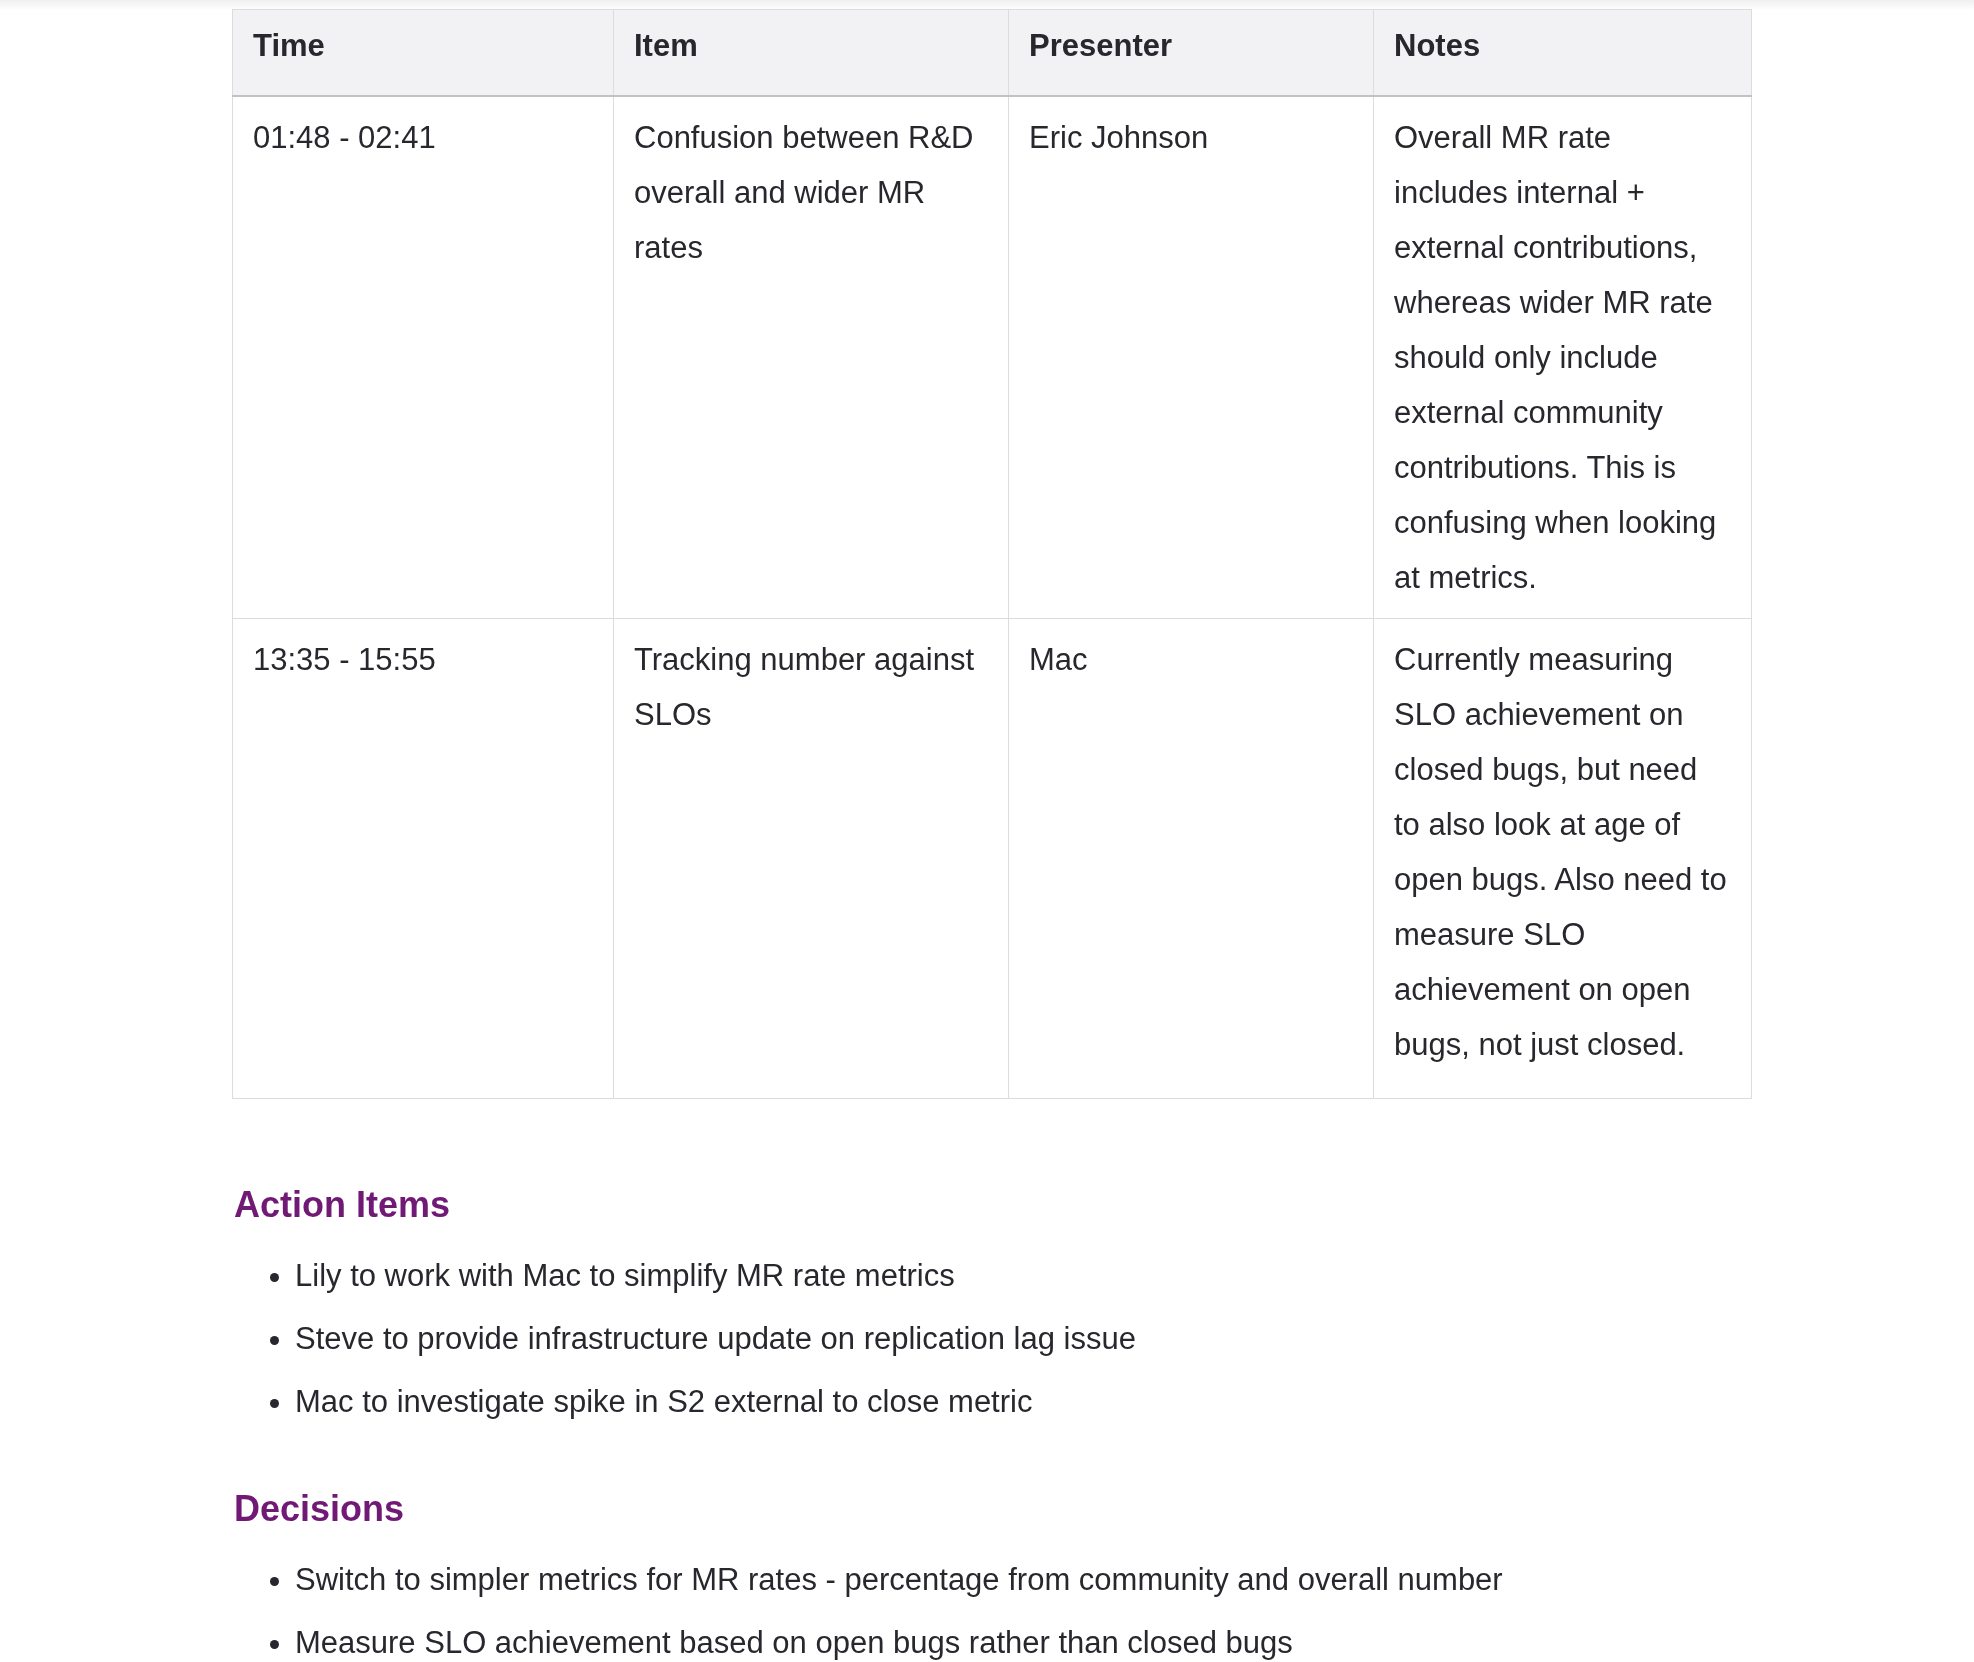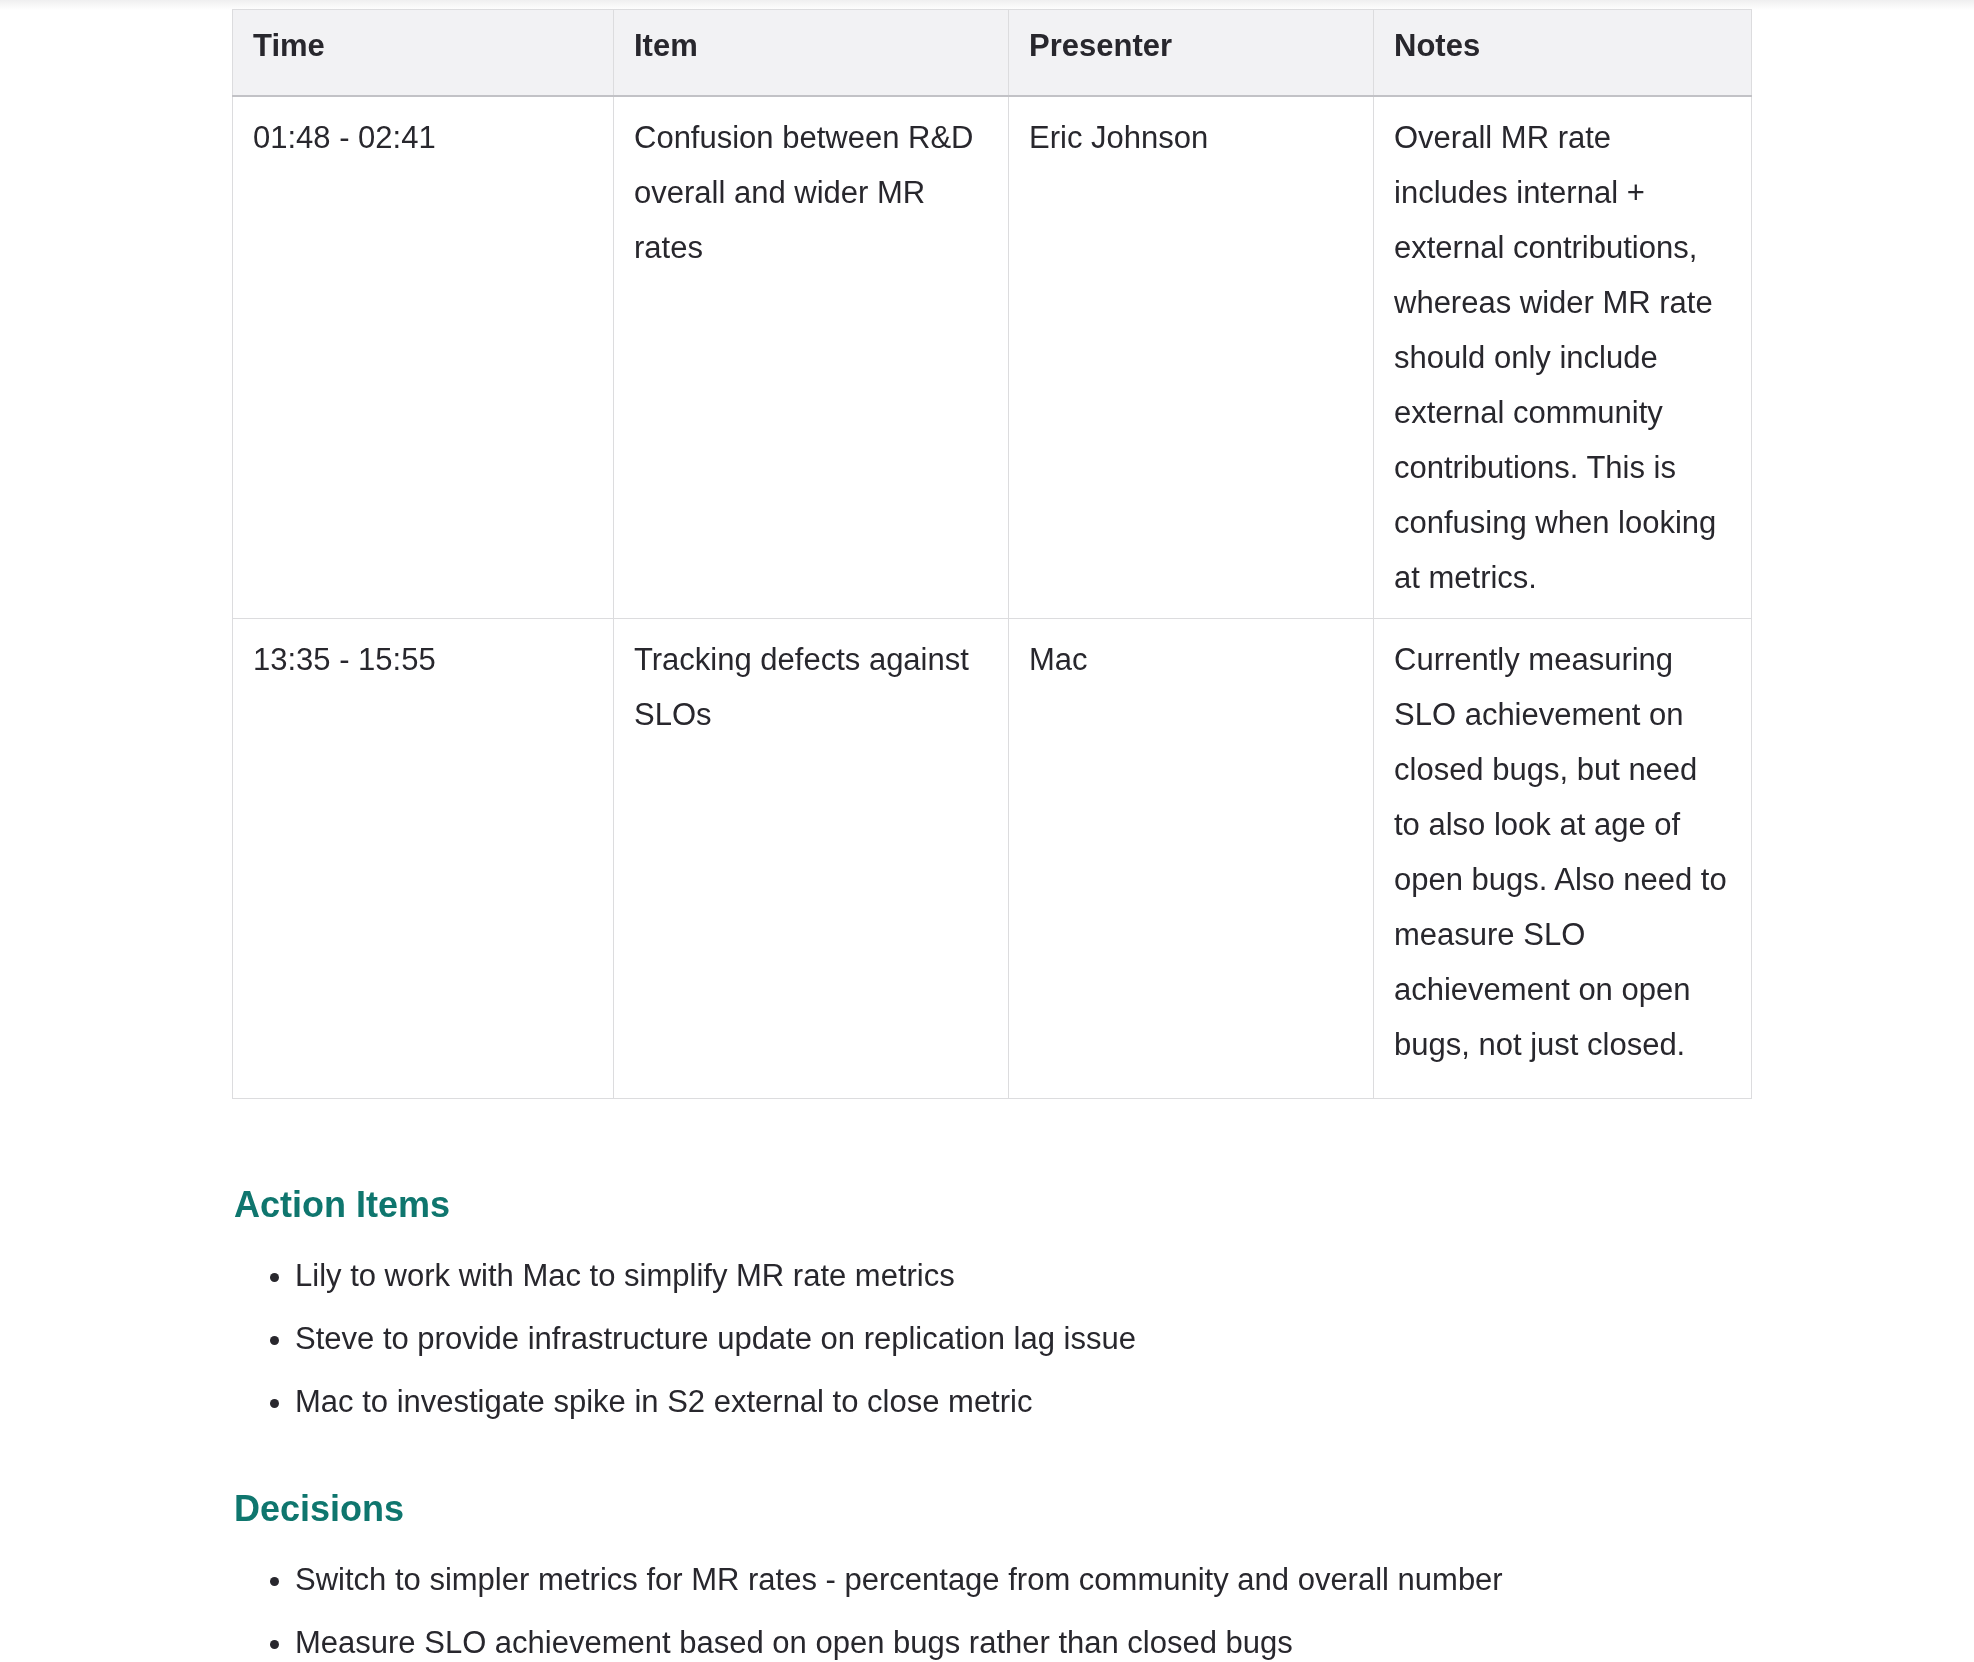--- a/index.html
+++ b/index.html
@@ -54,21 +54,21 @@
     padding-bottom: 28px;
     border-bottom: 2px solid #c2c2c6;
     box-shadow: 0 6px 7px -3px rgba(31,30,36,0.10);
   }
   tr.row-1 { height: 520px; margin-top: 32px; }
   tr.row-2 { height: 480px; }
   h2.section-heading {
     font-size: 36px;
     line-height: 44px;
     font-weight: 700;
-    color: #0f766e;
+    color: #701a75;
     margin: 62px 0 26px 2px;
   }
   ul.section-list {
     margin: 13px;
     padding: 0 0 0 50px;
     font-size: 31px;
   }
   ul.section-list li {
     line-height: 46px;
     margin-bottom: 17px;
@@ -99,21 +99,21 @@
       </thead>
       <tbody>
         <tr class="row-1">
           <td>01:48 - 02:41</td>
           <td>Confusion between R&amp;D overall and wider MR rates</td>
           <td>Eric Johnson</td>
           <td>Overall MR rate includes internal + external contributions, whereas wider MR rate should only include external community contributions. This is confusing when looking at metrics.</td>
         </tr>
         <tr class="row-2">
           <td>13:35 - 15:55</td>
-          <td>Tracking defects against SLOs</td>
+          <td>Tracking number against SLOs</td>
           <td>Mac</td>
           <td>Currently measuring SLO achievement on closed bugs, but need to also look at age of open bugs. Also need to measure SLO achievement on open bugs, not just closed.</td>
         </tr>
       </tbody>
     </table>
   </div>
 
   <h2 class="section-heading">Action Items</h2>
   <ul class="section-list">
     <li>Lily to work with Mac to simplify MR rate metrics</li>

